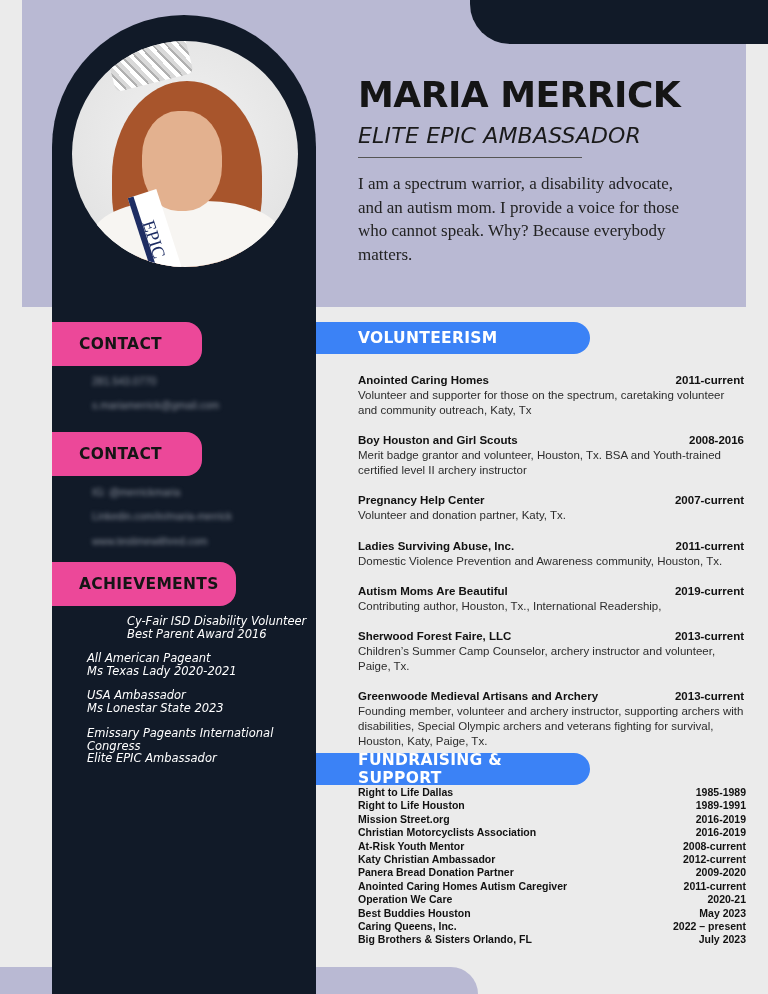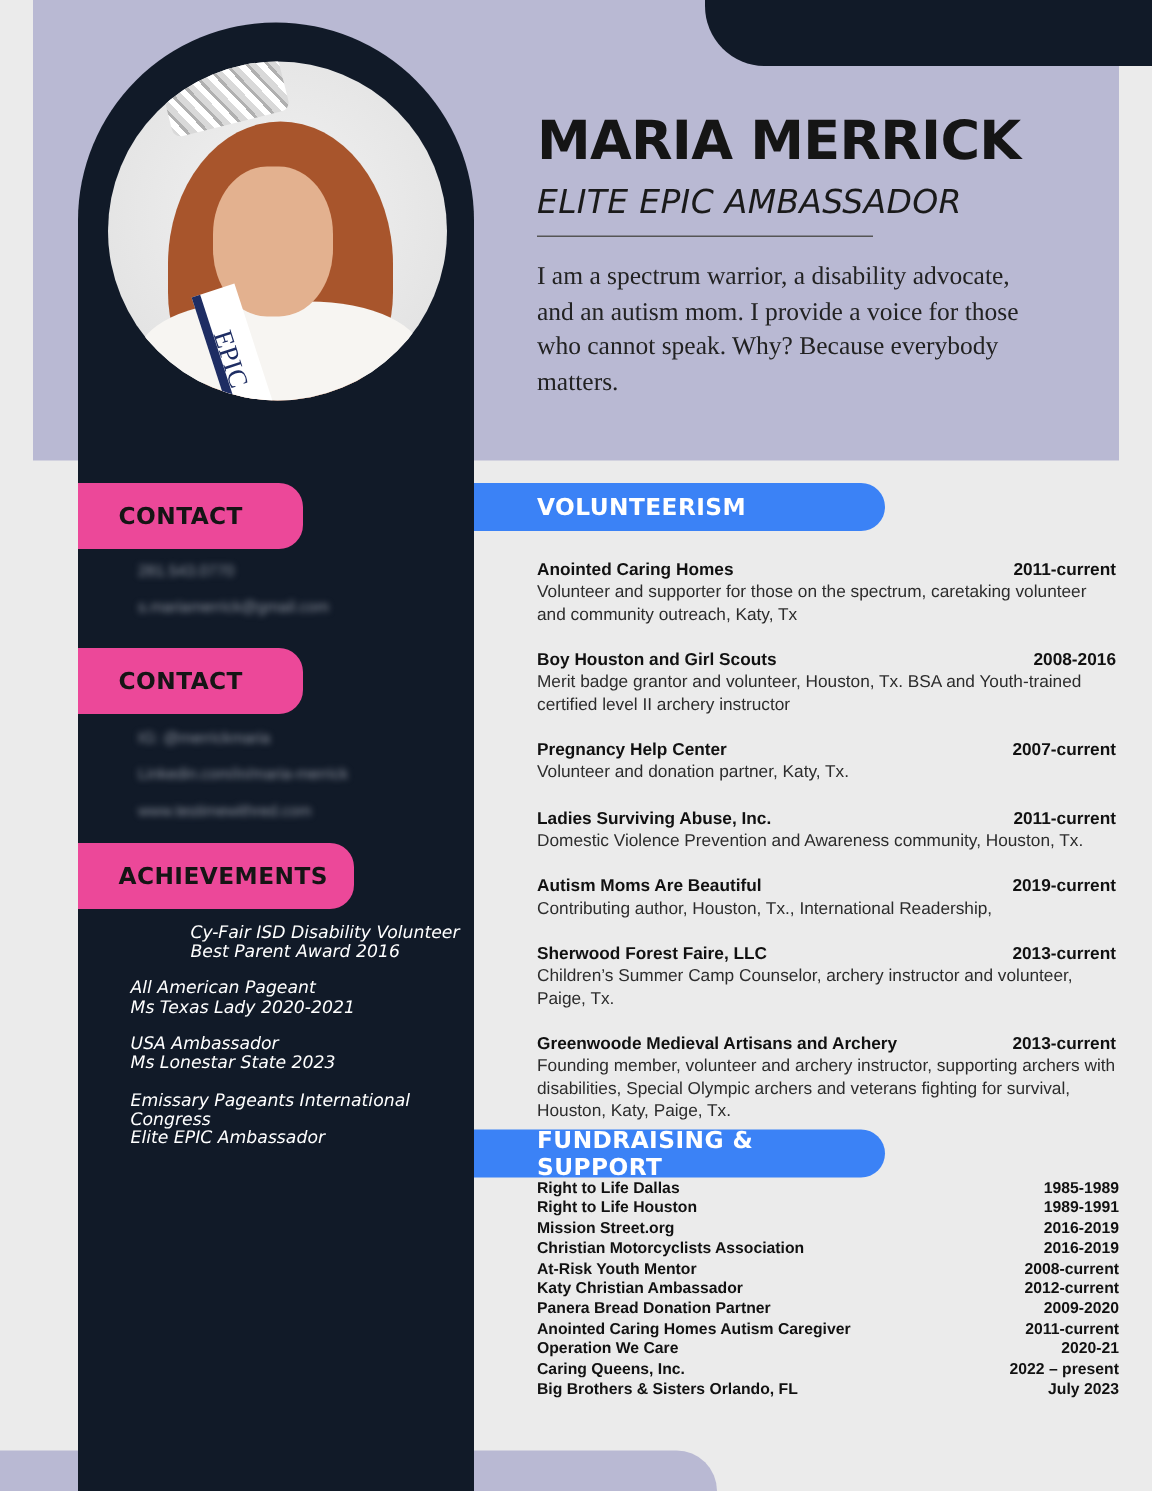--- a/index.html
+++ b/index.html
@@ -175,20 +175,24 @@
     </div>
   <div class="frow">
       <span>Anointed Caring Homes Autism Caregiver</span>
       <span>2011-current</span>
     </div>
   <div class="frow">
       <span>Operation We Care</span>
       <span>2020-21</span>
     </div>
   <div class="frow">
+      <span>Best Buddies Houston</span>
+      <span>May 2023</span>
+    </div>
+  <div class="frow">
       <span>Caring Queens, Inc.</span>
       <span>2022 – present</span>
     </div>
   <div class="frow">
       <span>Big Brothers &amp; Sisters Orlando, FL</span>
       <span>July 2023</span>
     </div>
 </div>
 
 </body></html>

